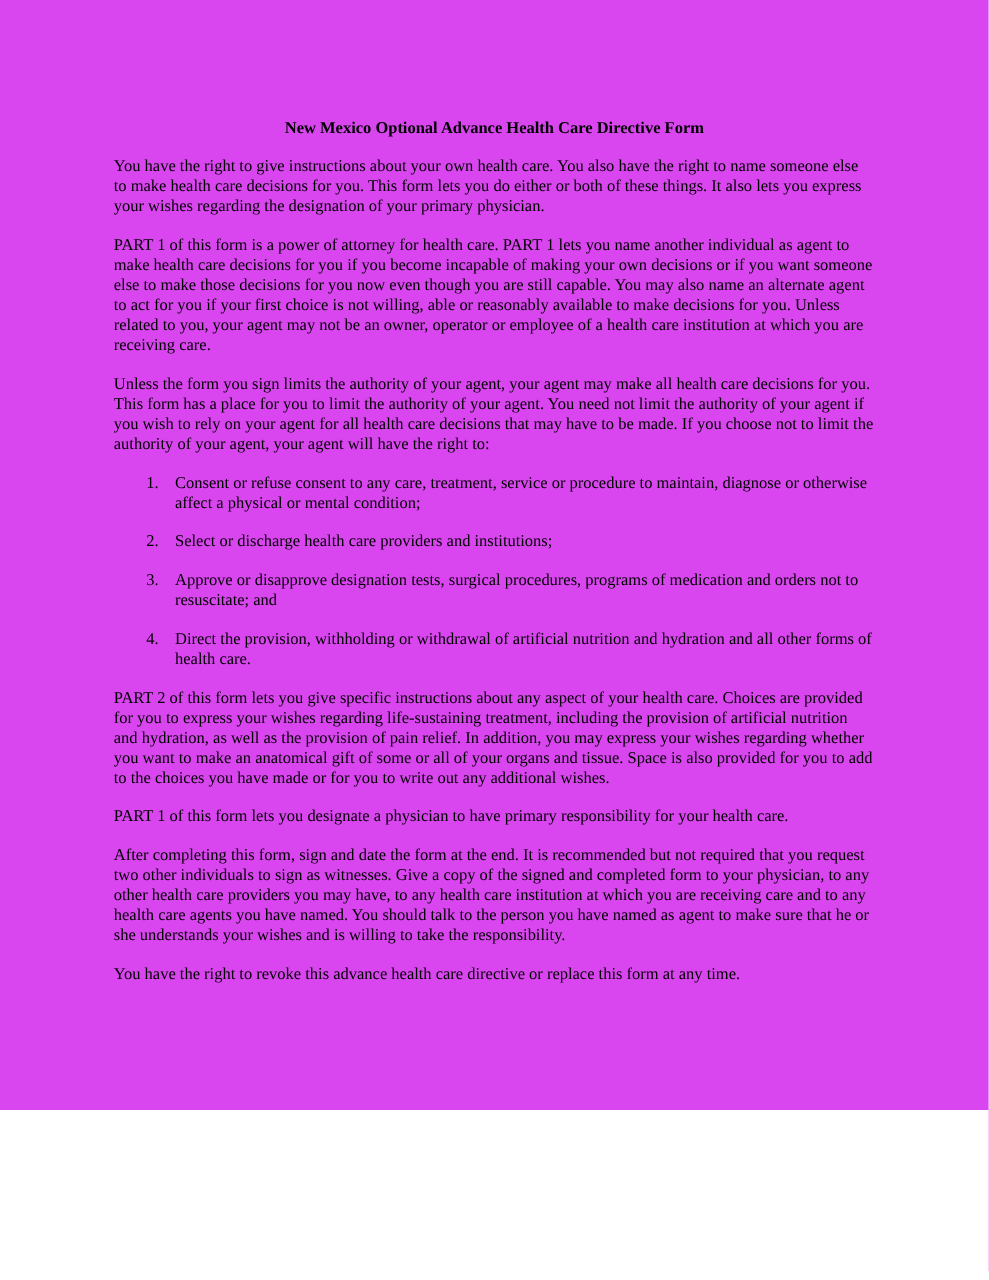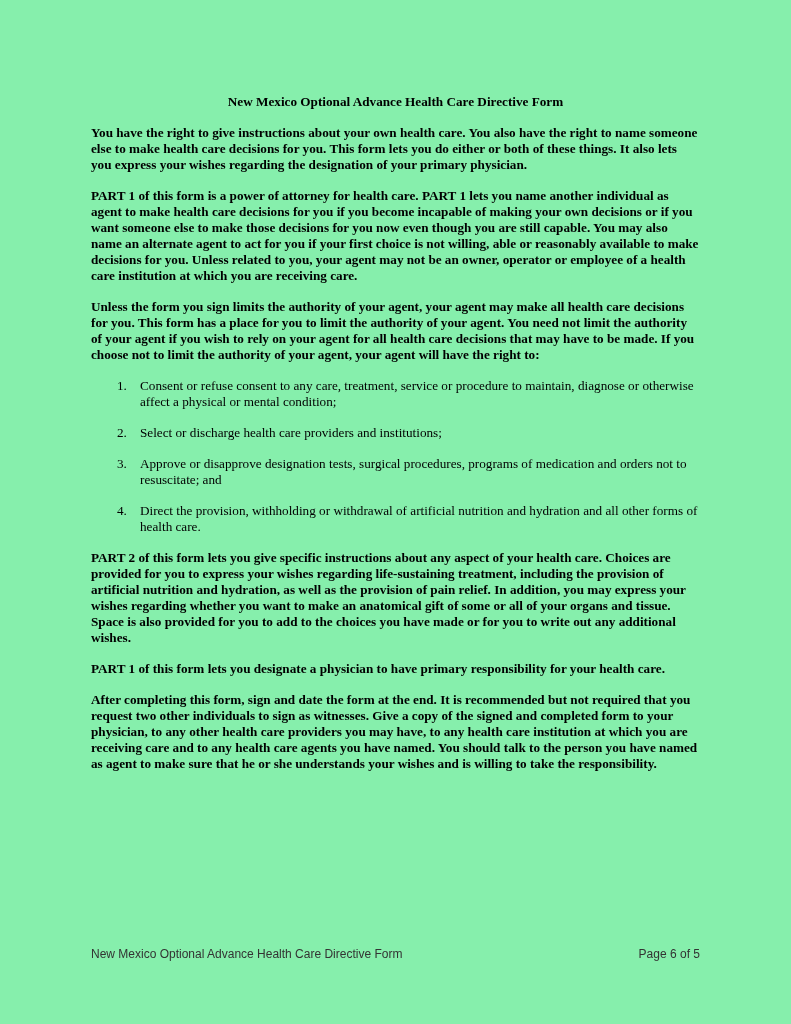--- a/index.html
+++ b/index.html
@@ -3,43 +3,42 @@
 <meta charset="utf-8">
 <style>
   html, body {
     margin: 0;
     padding: 0;
     background: #ffffff;
   }
   .page {
     position: relative;
     width: 791px;
-    height: 1024px;
-    background: #86efac;
+    height: 888px;
+    background: #d946ef;
     color: #000000;
     font-family: "Liberation Serif", serif;
     font-size: 13.2px;
     line-height: 16px;
     overflow: hidden;
   }
   .content {
     position: absolute;
     top: 94px;
     left: 91px;
     width: 609px;
   }
   .title-block {
     text-align: center;
     font-weight: bold;
     margin-bottom: 15px;
   }
   .para {
     margin: 0 0 15px 0;
     text-align: left;
-    font-weight: bold;
   }
   .rights-list {
     margin: 0 0 15px 0;
   }
   .list-item {
     display: flex;
     margin: 0 0 15px 0;
   }
   .list-item .num {
     flex: 0 0 23px;
@@ -101,20 +100,21 @@
       </div>
 
     </div>
 
     <p class="para">PART 2 of this form lets you give specific instructions about any aspect of your health care. Choices are provided for you to express your wishes regarding life-sustaining treatment, including the provision of artificial nutrition and hydration, as well as the provision of pain relief. In addition, you may express your wishes regarding whether you want to make an anatomical gift of some or all of your organs and tissue. Space is also provided for you to add to the choices you have made or for you to write out any additional wishes.</p>
 
     <p class="para">PART 1 of this form lets you designate a physician to have primary responsibility for your health care.</p>
 
     <p class="para">After completing this form, sign and date the form at the end. It is recommended but not required that you request two other individuals to sign as witnesses. Give a copy of the signed and completed form to your physician, to any other health care providers you may have, to any health care institution at which you are receiving care and to any health care agents you have named. You should talk to the person you have named as agent to make sure that he or she understands your wishes and is willing to take the responsibility.</p>
 
+    <p class="para">You have the right to revoke this advance health care directive or replace this form at any time.</p>
 
   </div>
 
   <div class="footer">
     <span>New Mexico Optional Advance Health Care Directive Form</span>
     <span>Page 6 of 5</span>
   </div>
 </div>
 
 </body></html>

